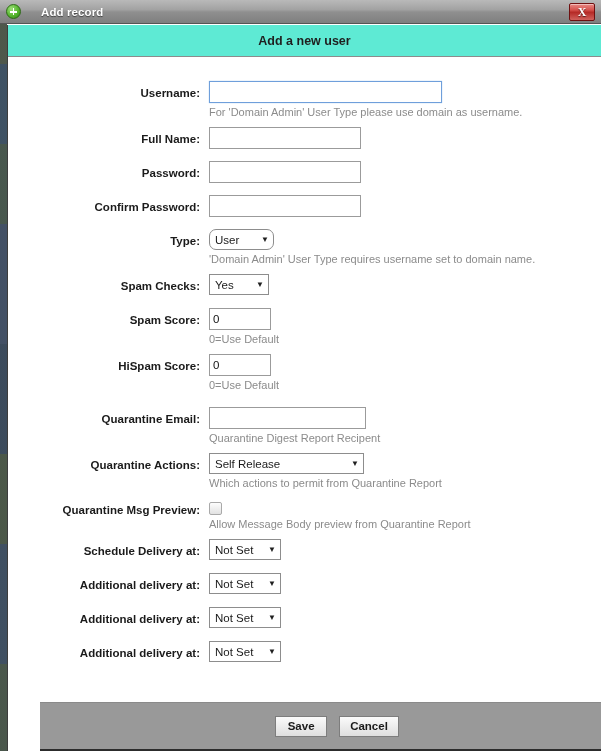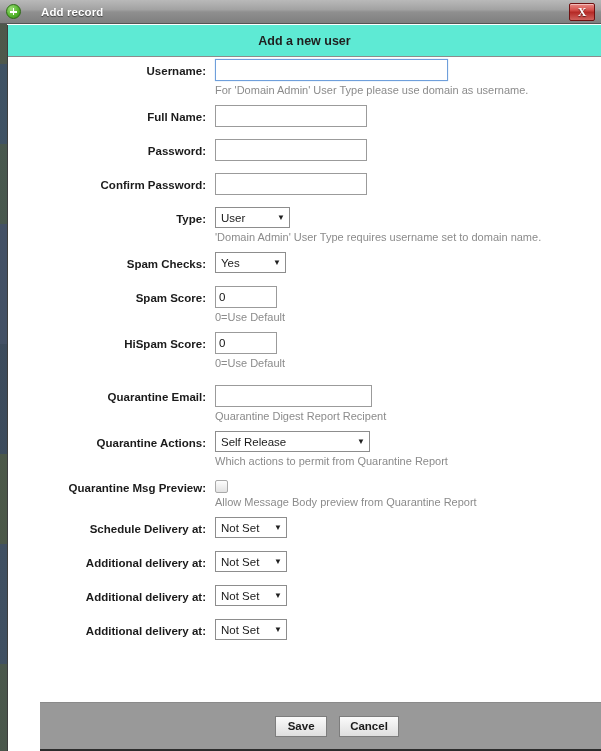--- a/index.html
+++ b/index.html
@@ -100,22 +100,21 @@
     align-items: center;
     justify-content: center;
     font-size: 12.5px;
     font-weight: bold;
     color: #1f1f1f;
   }
   .form-area {
     position: relative;
     height: 669px;
     background: #ffffff;
-    padding-top: 2px;
-    margin-left: 6px;
+    padding-top: 24px;
   }
 
   
   .row {
     display: flex;
     align-items: flex-start;
     padding: 0 0 0 0;
   }
   .lbl {
     width: 201px;
@@ -163,22 +162,22 @@
     cursor: pointer;
     position: relative;
   }
   .sel .val { flex: 1 1 auto; white-space: nowrap; }
   .sel .arw {
     font-size: 8px;
     color: #202020;
     margin-left: 8px;
     line-height: 1;
   }
-  .s-type   { width: 75px; }
-  .s-yesno  { width: 71px; }
+  .s-type   { width: 65px; border-radius: 7px; }
+  .s-yesno  { width: 60px; }
   .s-action { width: 155px; }
   .s-notset { width: 72px; }
 
   .chk {
     width: 13px; height: 13px;
     border: 1px solid #a9a9a9;
     border-radius: 2px;
     background: linear-gradient(180deg, #fdfdfd 0%, #e2e2e2 100%);
     display: block;
     margin-top: 4px;

